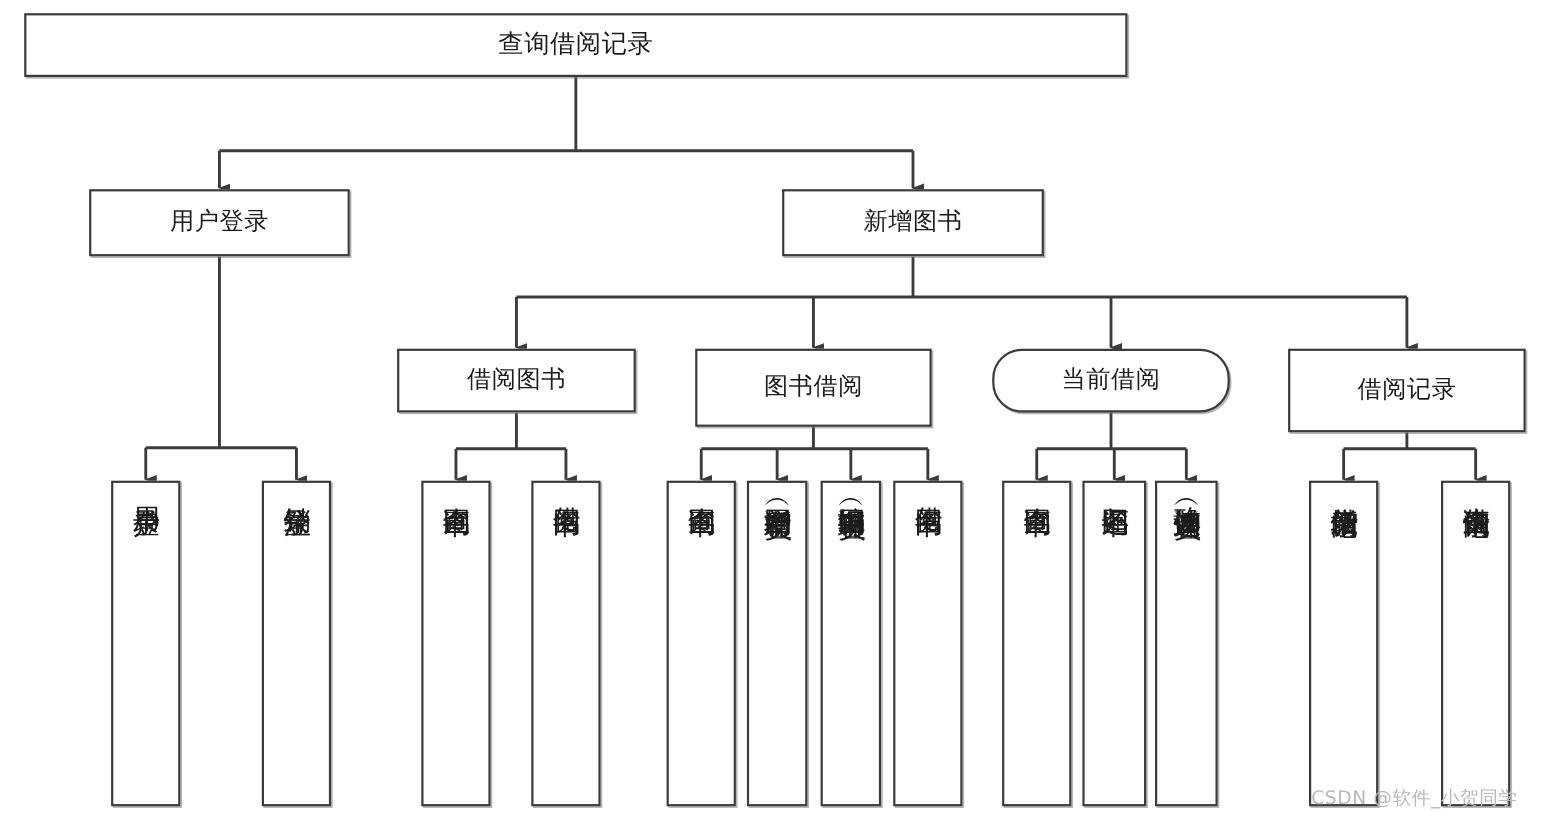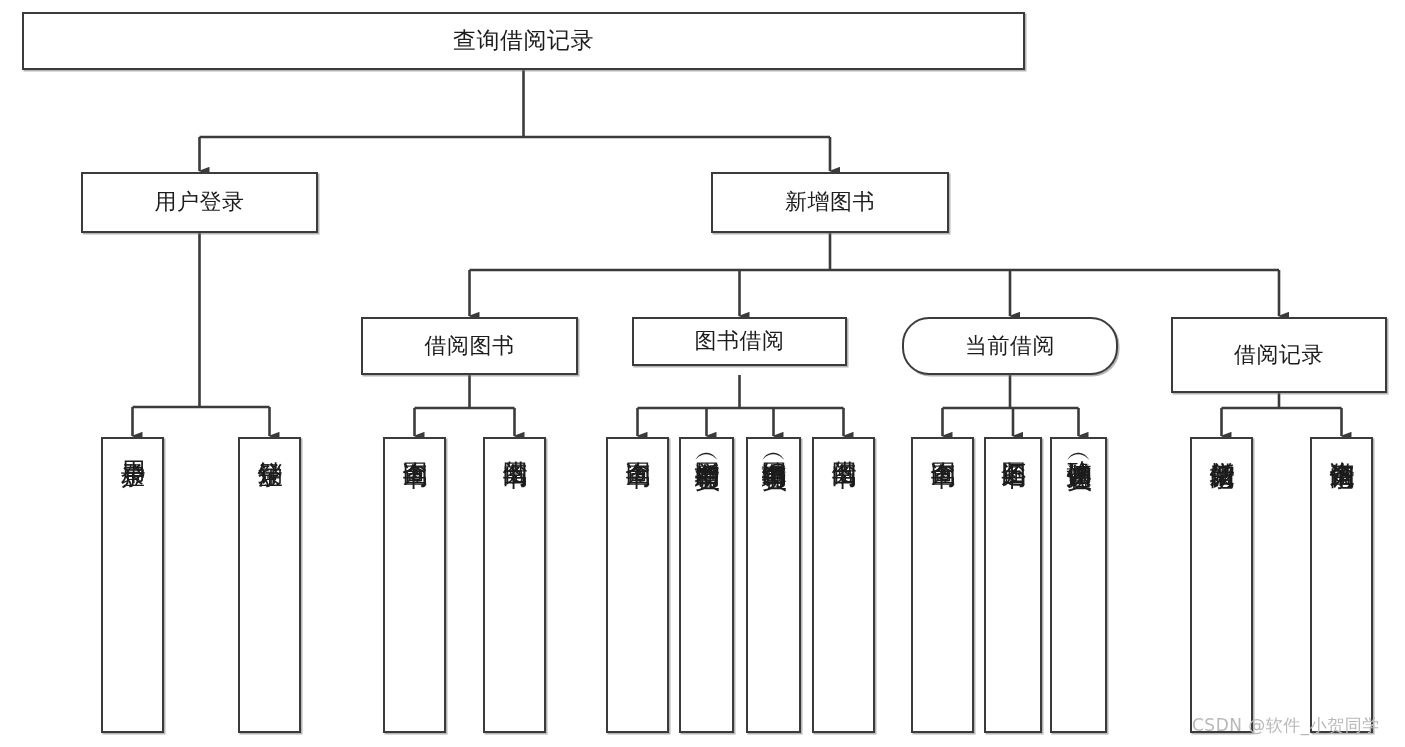--- a/index.html
+++ b/index.html
@@ -124,21 +124,21 @@
   <div class="node horiz" style="left:81px;top:172px;width:237px;height:61px;">
     <span class="label">用户登录</span>
   </div>
   <div class="node horiz" style="left:711px;top:172px;width:238px;height:61px;">
     <span class="label">新增图书</span>
   </div>
 
   <div class="node horiz" style="left:361px;top:317px;width:217px;height:58px;">
     <span class="label">借阅图书</span>
   </div>
-  <div class="node horiz" style="left:632px;top:317px;width:215px;height:49px;">
+  <div class="node horiz" style="left:632px;top:317px;width:215px;height:71px;">
     <span class="label">图书借阅</span>
   </div>
   <div class="node horiz" style="left:902px;top:317px;width:216px;height:58px;border-radius:27px;">
     <span class="label">当前借阅</span>
   </div>
   <div class="node horiz" style="left:1171px;top:317px;width:216px;height:76px;">
     <span class="label">借阅记录</span>
   </div>
 
   <div class="node vert" style="left:101px;top:437px;width:63px;height:296px;">

